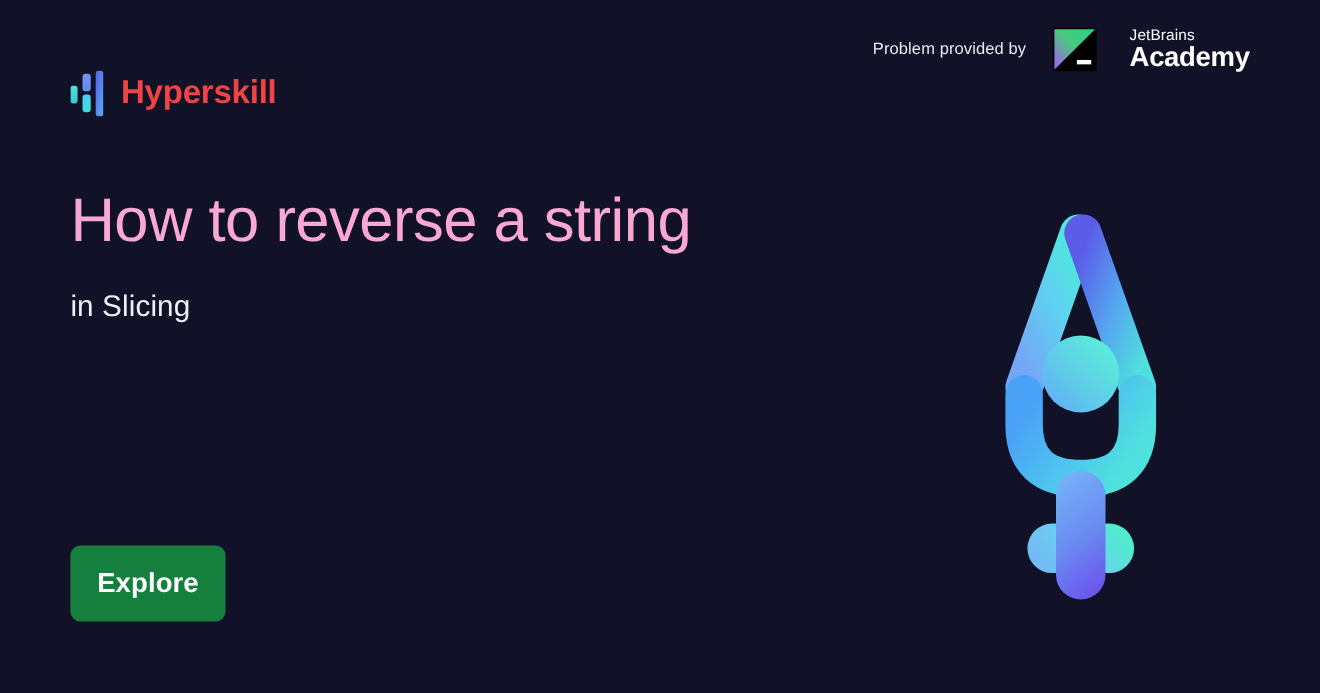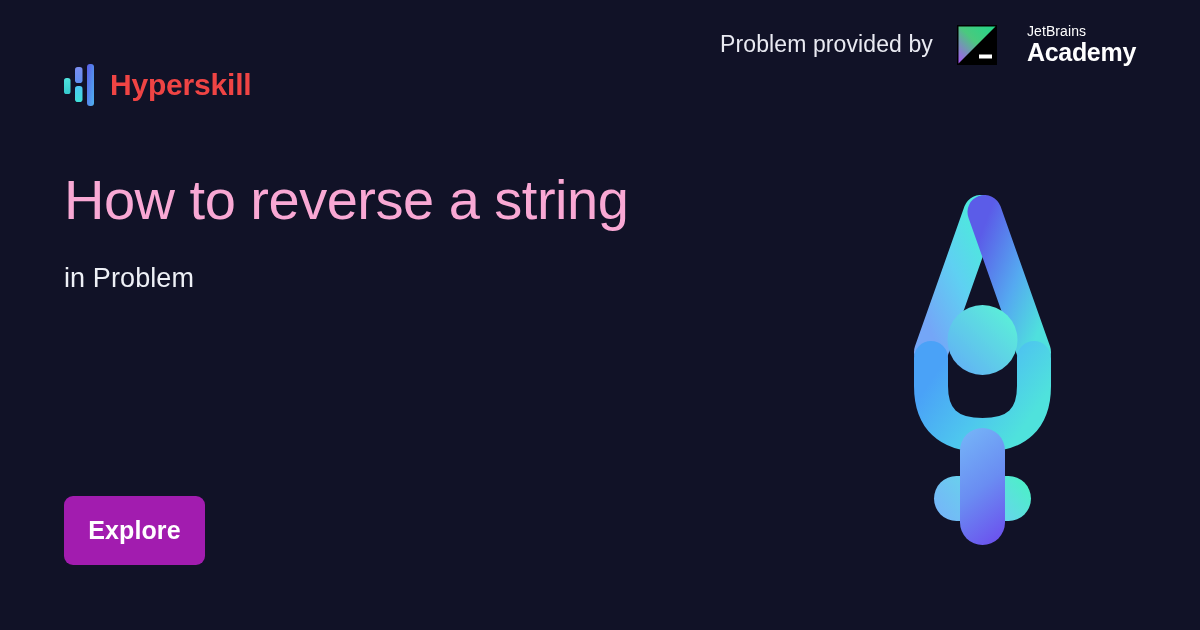--- a/index.html
+++ b/index.html
@@ -62,21 +62,21 @@
 
   .provider {
     display: flex;
     align-items: center;
     gap: 24px;
     margin-top: -82px;
   }
 
   .provider-label {
     color: #e9eaf2;
-    font-size: 23px;
+    font-size: 15px;
     font-weight: 400;
     letter-spacing: 0.1px;
     white-space: nowrap;
   }
 
   .jb-lockup {
     display: flex;
     align-items: flex-end;
     gap: 30px;
   }
@@ -134,21 +134,21 @@
     margin: 31px 0 0 0;
     letter-spacing: 0.1px;
   }
 
   .cta {
     position: absolute;
     left: 64px;
     top: 496px;
     width: 141px;
     height: 69px;
-    background: #a21caf;
+    background: #15803d;
     border: none;
     border-radius: 9px;
     color: #ffffff;
     font-family: "Liberation Sans", sans-serif;
     font-size: 25px;
     font-weight: 700;
     letter-spacing: 0.1px;
     cursor: pointer;
     padding: 0;
     display: flex;
@@ -223,21 +223,21 @@
         <span class="jb-words">
           <span class="jb-top">JetBrains</span>
           <span class="jb-bottom">Academy</span>
         </span>
       </div>
     </div>
   </div>
 
   <div class="content">
     <h1 class="title">How to reverse a string</h1>
-    <p class="subtitle">in Problem</p>
+    <p class="subtitle">in Slicing</p>
   </div>
 
   <button class="cta">Explore</button>
 
   <div class="illustration">
     <svg width="170" height="375" viewBox="0 0 170 375" xmlns="http://www.w3.org/2000/svg">
       <defs>
         <linearGradient id="armLeft" x1="0.82" y1="0.02" x2="0.12" y2="0.95">
           <stop offset="0%" stop-color="#4ee8dd"></stop>
           <stop offset="45%" stop-color="#5fd0f2"></stop>

